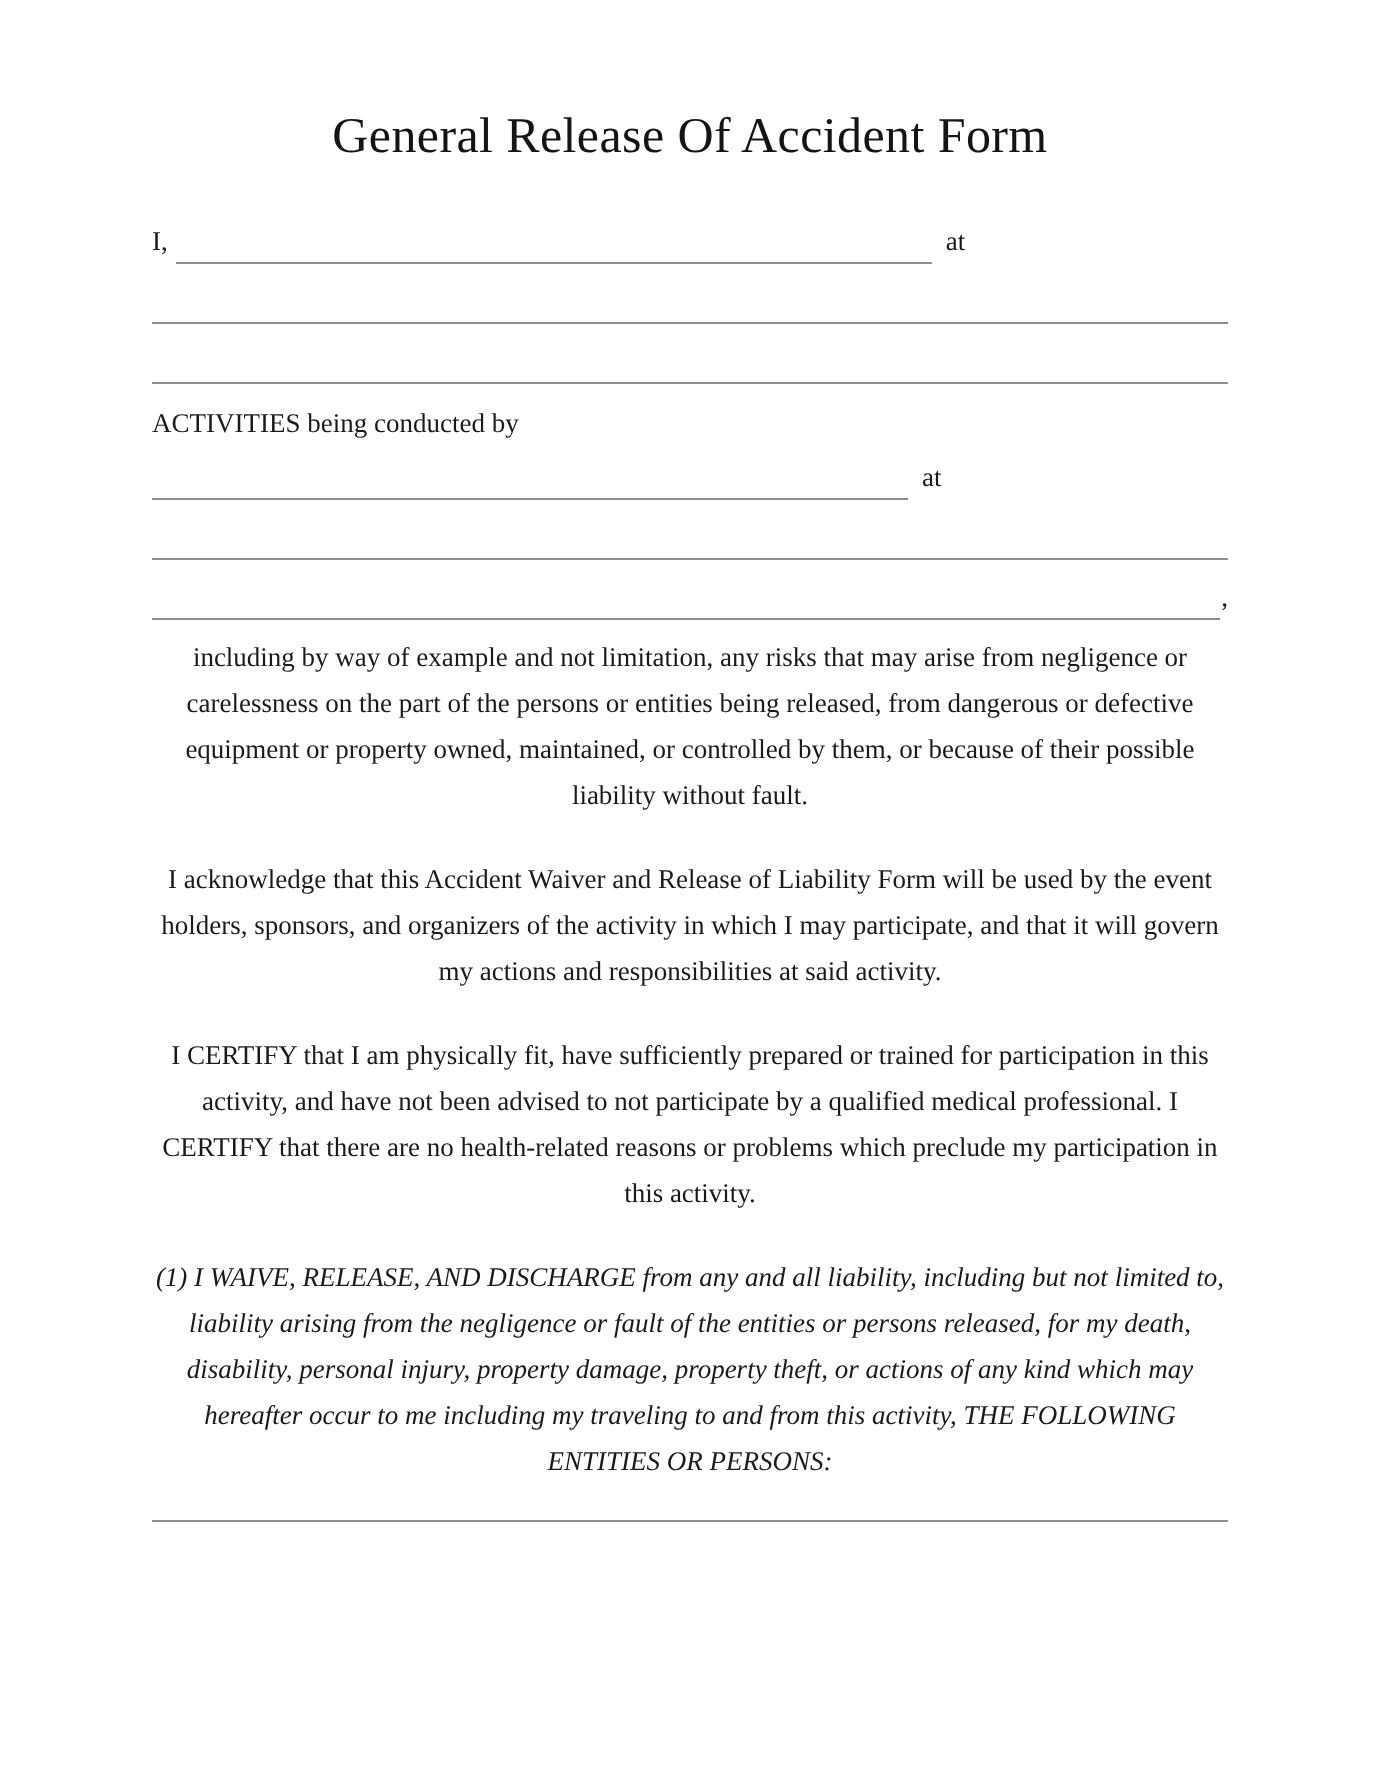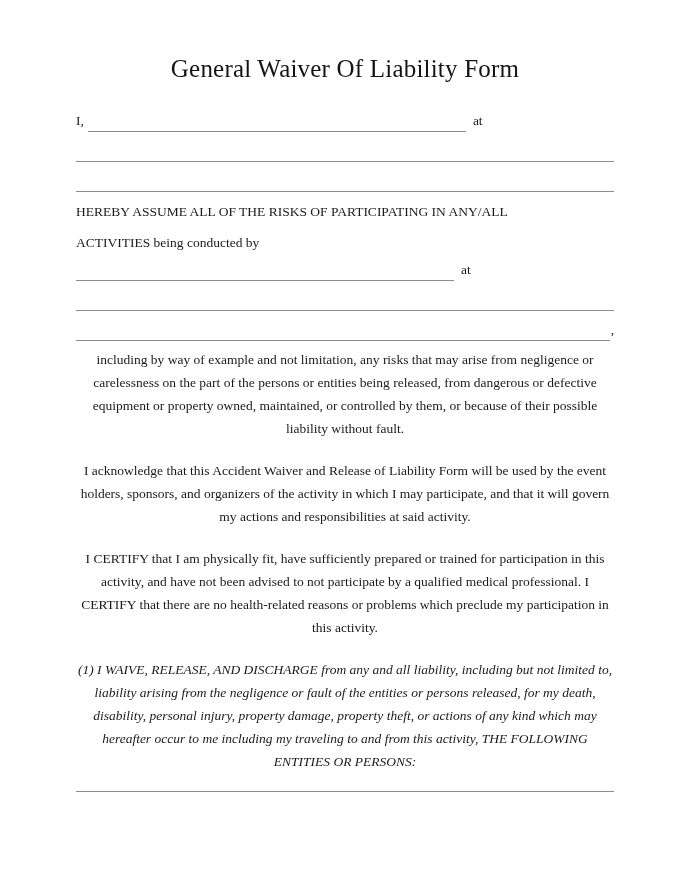--- a/index.html
+++ b/index.html
@@ -95,39 +95,38 @@
     border-bottom: 1px solid #8d8d8d;
     height: 1px;
     margin: 4px 0 13px 0;
   }
 </style>
 </head>
 <body>
 
 <div class="page">
 
-  <h1 class="doc-title">General Waiver Of Liability Form</h1>
+  <h1 class="doc-title">General Release Of Accident Form</h1>
 
   <div class="body-block">
 
     <div class="form-row">
       <span class="lead">I,</span>
       <span class="rule-short"></span>
       <span class="trail">at</span>
     </div>
 
     <div class="rule-row">
       <span class="rule-full"></span>
     </div>
 
     <div class="rule-row">
       <span class="rule-full"></span>
     </div>
 
-    <div class="caps-line">HEREBY ASSUME ALL OF THE RISKS OF PARTICIPATING IN ANY/ALL</div>
     <div class="caps-line">ACTIVITIES being conducted by</div>
 
     <div class="form-row">
       <span class="rule-short"></span>
       <span class="trail">at</span>
     </div>
 
     <div class="rule-row">
       <span class="rule-full"></span>
     </div>

